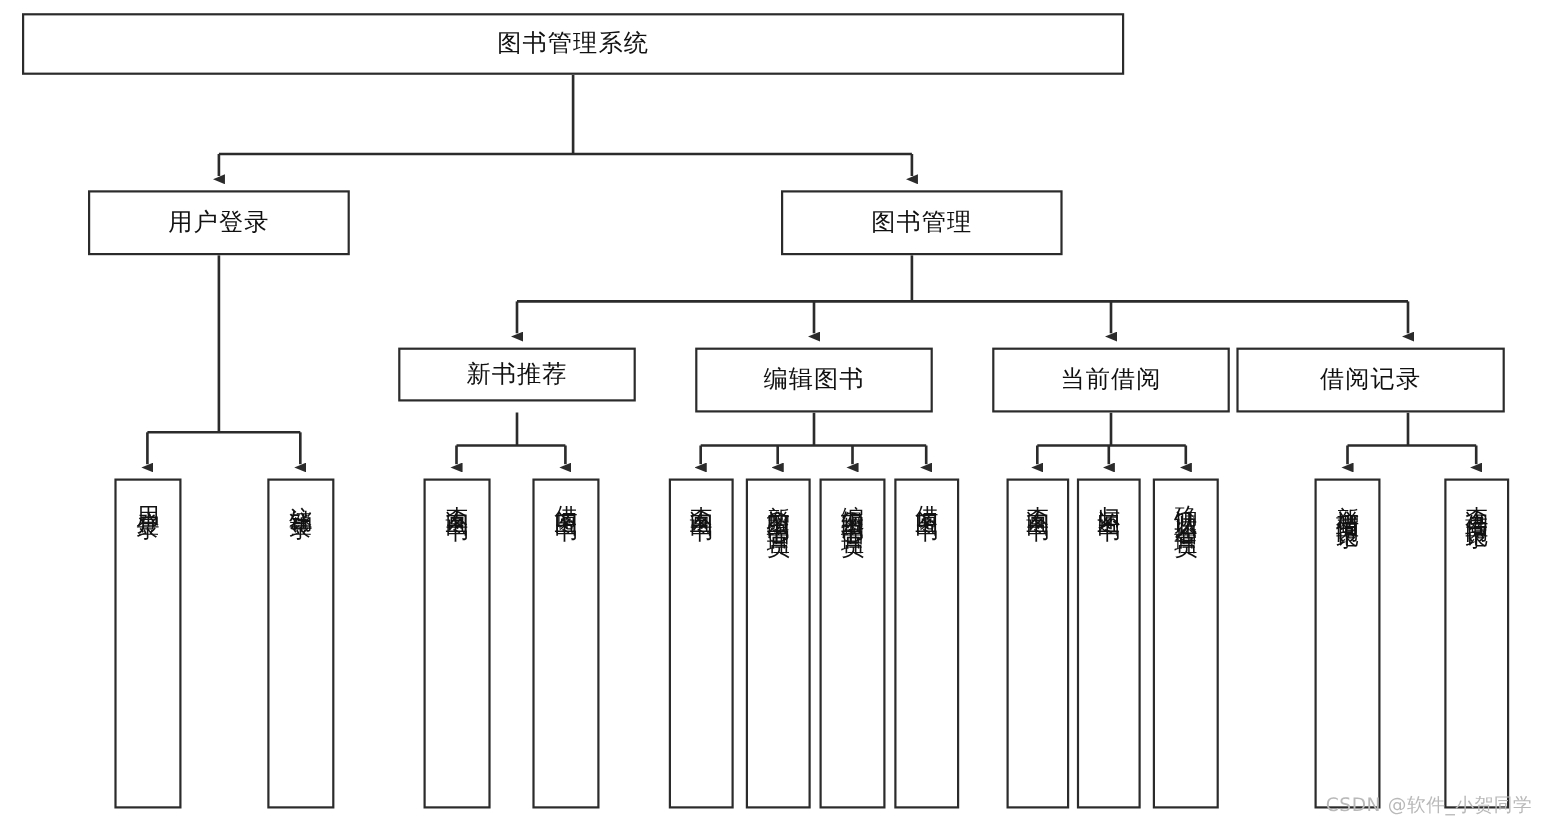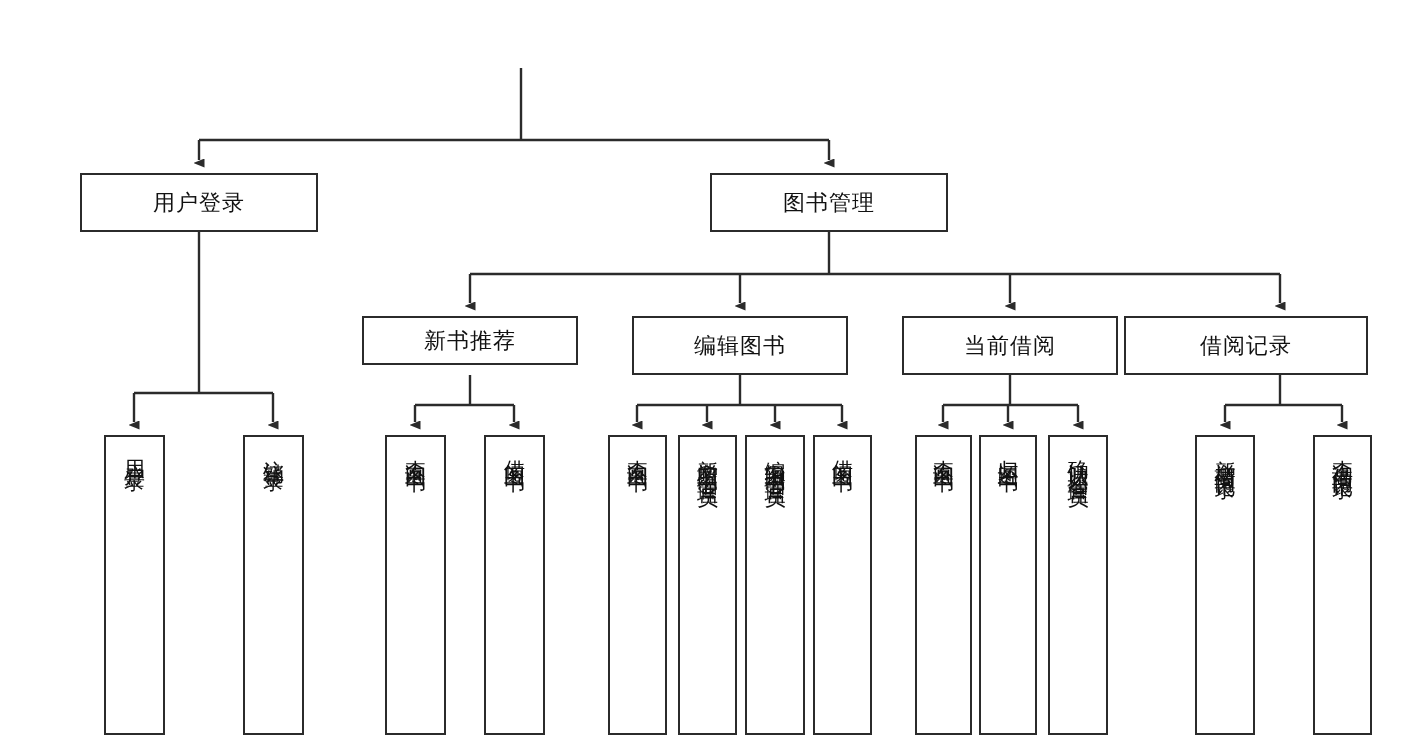--- a/index.html
+++ b/index.html
@@ -129,25 +129,28 @@
       <path d="M 1008,405 L 1008,422" marker-end="url(#arrowhead)"></path>
       <path d="M 1078,405 L 1078,422" marker-end="url(#arrowhead)"></path>
 
       <path d="M 1280,375 L 1280,405"></path>
       <path d="M 1225,405 L 1342,405"></path>
       <path d="M 1225,405 L 1225,422" marker-end="url(#arrowhead)"></path>
       <path d="M 1342,405 L 1342,422" marker-end="url(#arrowhead)"></path>
     </g>
   </svg>
 
+  <div class="node root h-node" style="left:20px; top:12px; width:1002px; height:56px;">
+    <span class="label">图书管理系统</span>
+  </div>
 
   <div class="node h-node" style="left:80px; top:173px; width:238px; height:59px;">
     <span class="label">用户登录</span>
   </div>
-  <div class="node h-node" style="left:710px; top:173px; width:238px; height:59px;">
+  <div class="node h-node" style="left:710px; top:173px; width:256px; height:59px;">
     <span class="label">图书管理</span>
   </div>
 
   <div class="node h-node" style="left:362px; top:316px; width:216px; height:49px;">
     <span class="label">新书推荐</span>
   </div>
   <div class="node h-node" style="left:632px; top:316px; width:216px; height:59px;">
     <span class="label">编辑图书</span>
   </div>
   <div class="node h-node" style="left:902px; top:316px; width:216px; height:59px;">
@@ -194,14 +197,15 @@
     <span class="label">确认归还（管理员）</span>
   </div>
 
   <div class="node v-node" style="left:1195px; top:435px; width:60px; height:300px;">
     <span class="label">新增借阅记录</span>
   </div>
   <div class="node v-node" style="left:1313px; top:435px; width:59px; height:300px;">
     <span class="label">查询借阅记录</span>
   </div>
 
+  <div id="watermark">CSDN @软件_小贺同学</div>
 
 </div>
 
 </body></html>

